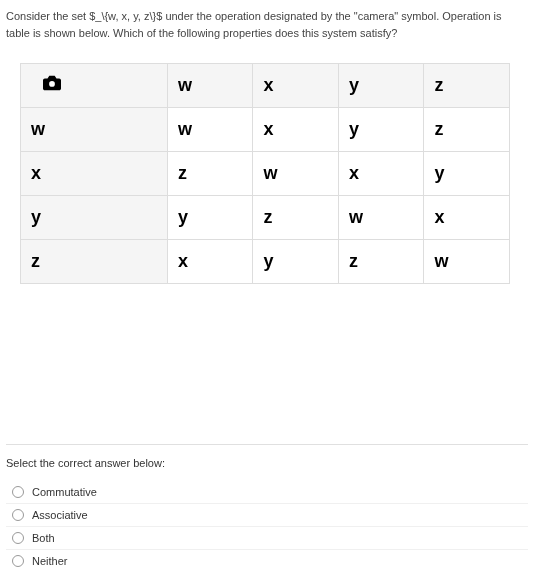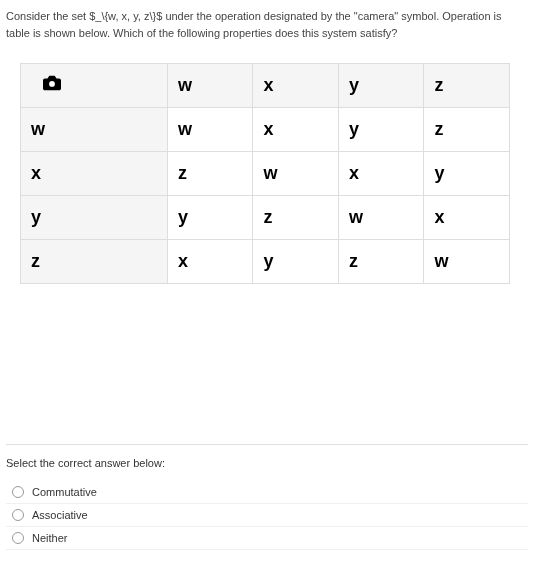--- a/index.html
+++ b/index.html
@@ -188,15 +188,19 @@
   <div class="option-row">
     <span class="radio-circle"></span>
     <span>Commutative</span>
   </div>
   <div class="option-row">
     <span class="radio-circle"></span>
     <span>Associative</span>
   </div>
   <div class="option-row">
     <span class="radio-circle"></span>
+    <span>Both</span>
+  </div>
+  <div class="option-row">
+    <span class="radio-circle"></span>
     <span>Neither</span>
   </div>
 </div>
 
 </body></html>

